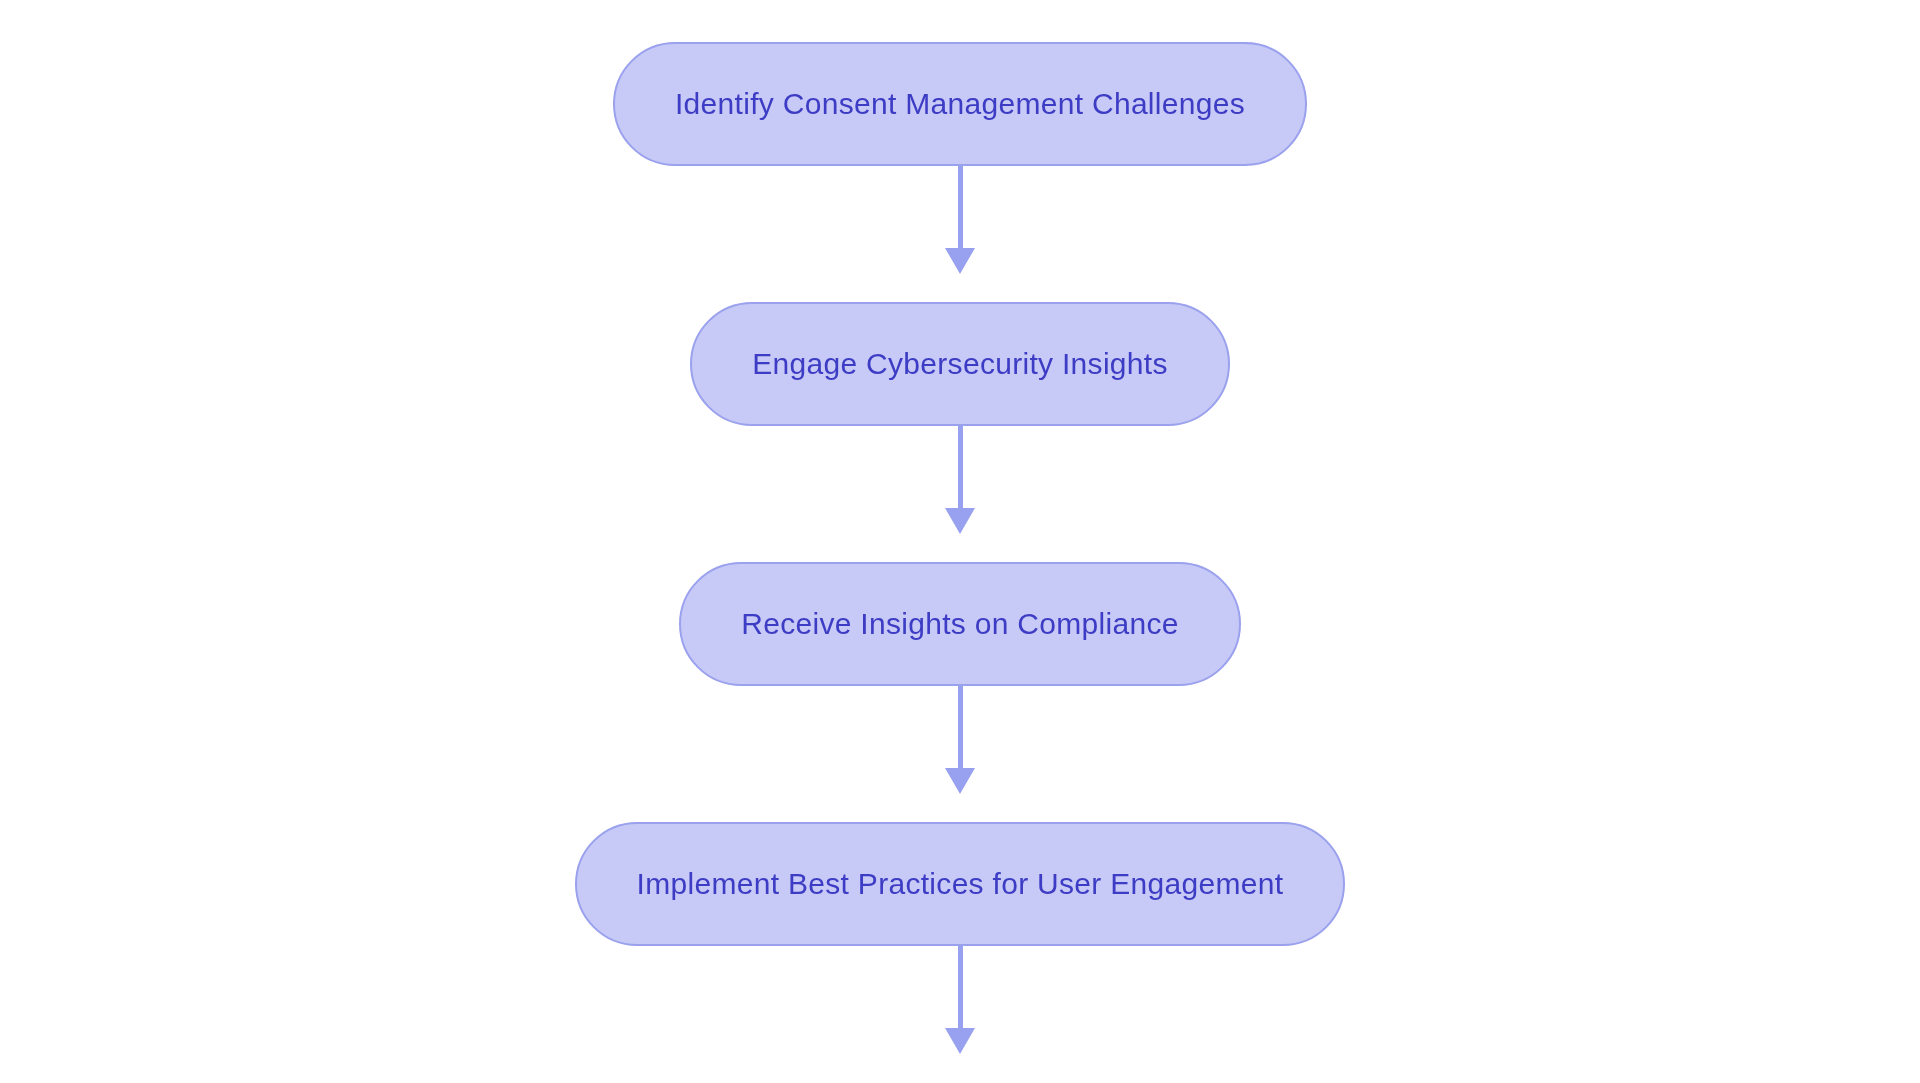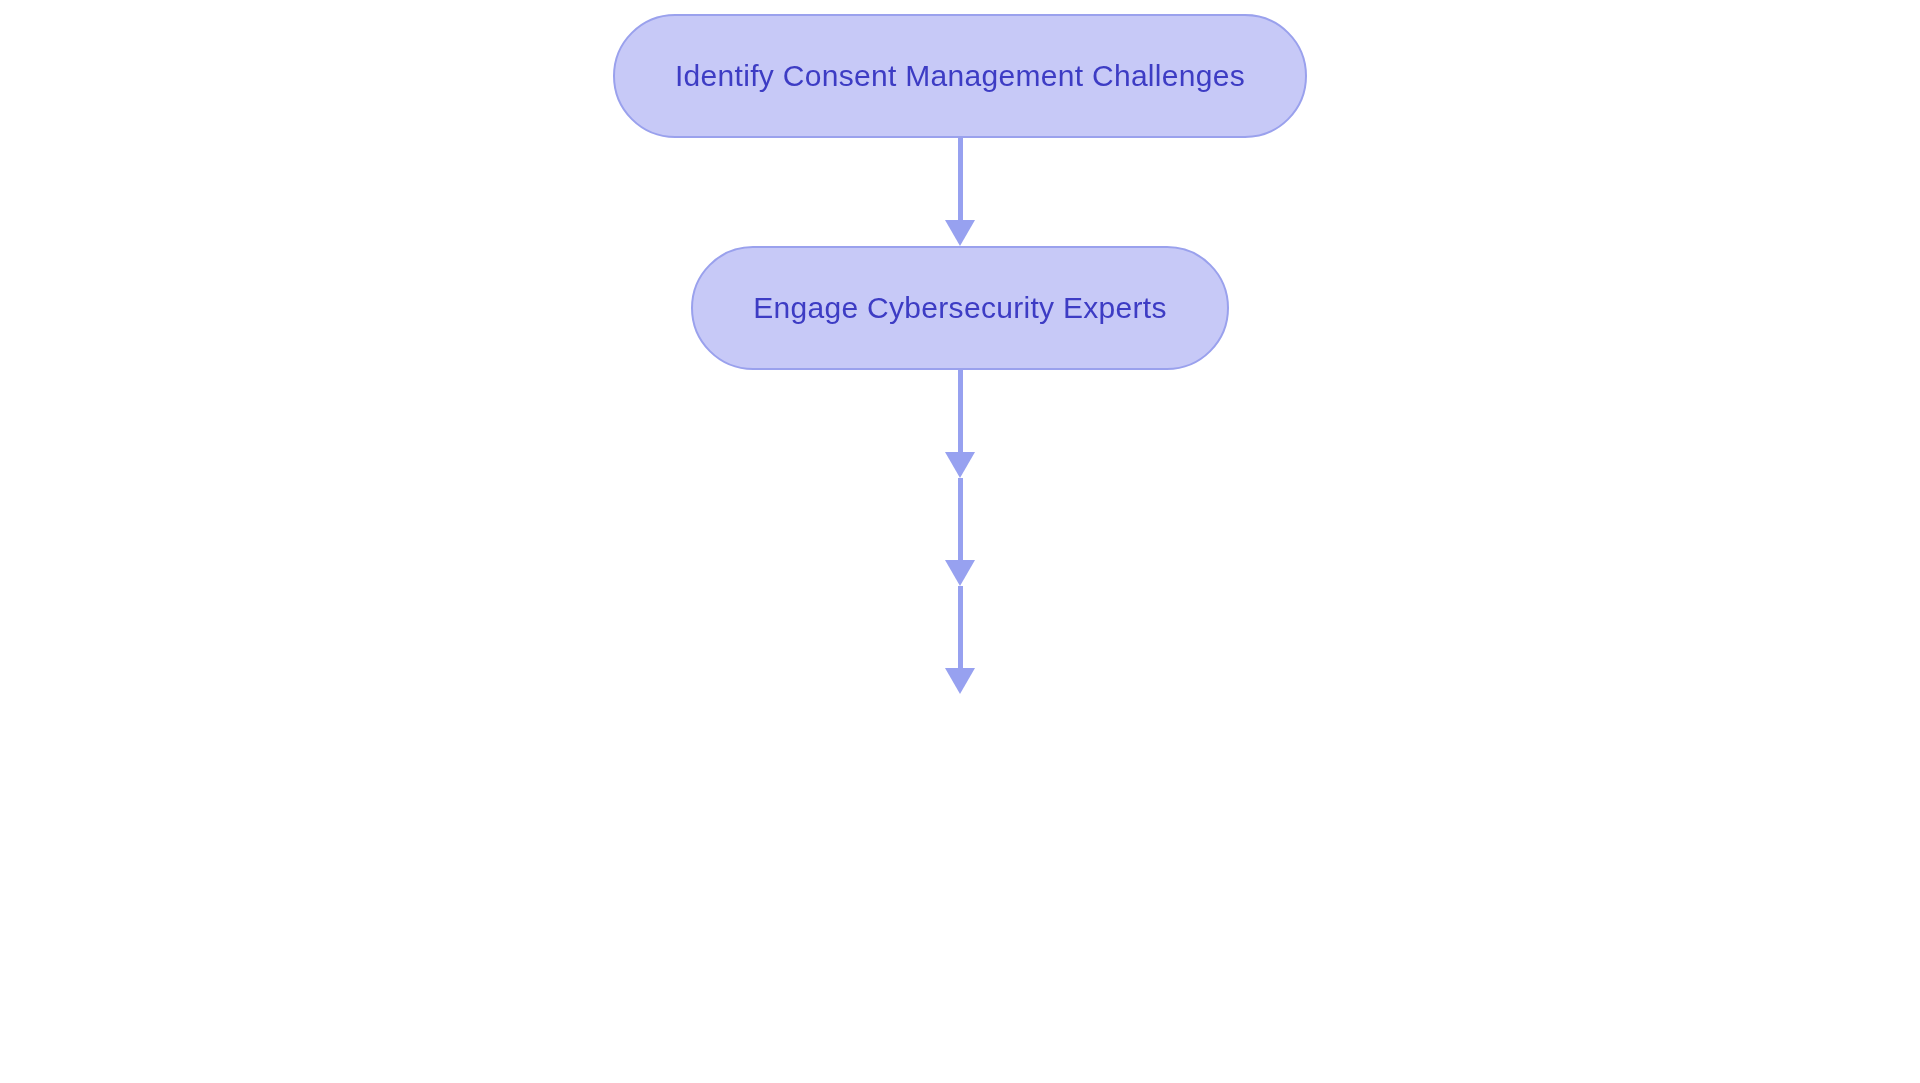--- a/index.html
+++ b/index.html
@@ -33,20 +33,21 @@
     background: var(--node-fill);
     border: 2px solid var(--node-border);
     color: var(--node-text);
     font-size: 30px;
     letter-spacing: 0.3px;
     display: flex;
     align-items: center;
     justify-content: center;
     padding: 0 60px;
     white-space: nowrap;
+    margin-top: 28px;
   }
   .connector {
     flex: 0 0 auto;
     height: 108px;
     display: flex;
     flex-direction: column;
     align-items: center;
   }
   .connector .line {
     width: 5px;
@@ -66,33 +67,35 @@
 
 <div class="flowchart">
 
   <div class="node">Identify Consent Management Challenges</div>
 
   <div class="connector">
     <div class="line"></div>
     <div class="head"></div>
   </div>
 
-  <div class="node">Engage Cybersecurity Experts</div>
+  <div class="node">Engage Cybersecurity Insights</div>
 
   <div class="connector">
     <div class="line"></div>
     <div class="head"></div>
   </div>
 
+  <div class="node">Receive Insights on Compliance</div>
 
   <div class="connector">
     <div class="line"></div>
     <div class="head"></div>
   </div>
 
+  <div class="node">Implement Best Practices for User Engagement</div>
 
   <div class="connector">
     <div class="line"></div>
     <div class="head"></div>
   </div>
 
 
 </div>
 
 </body></html>

